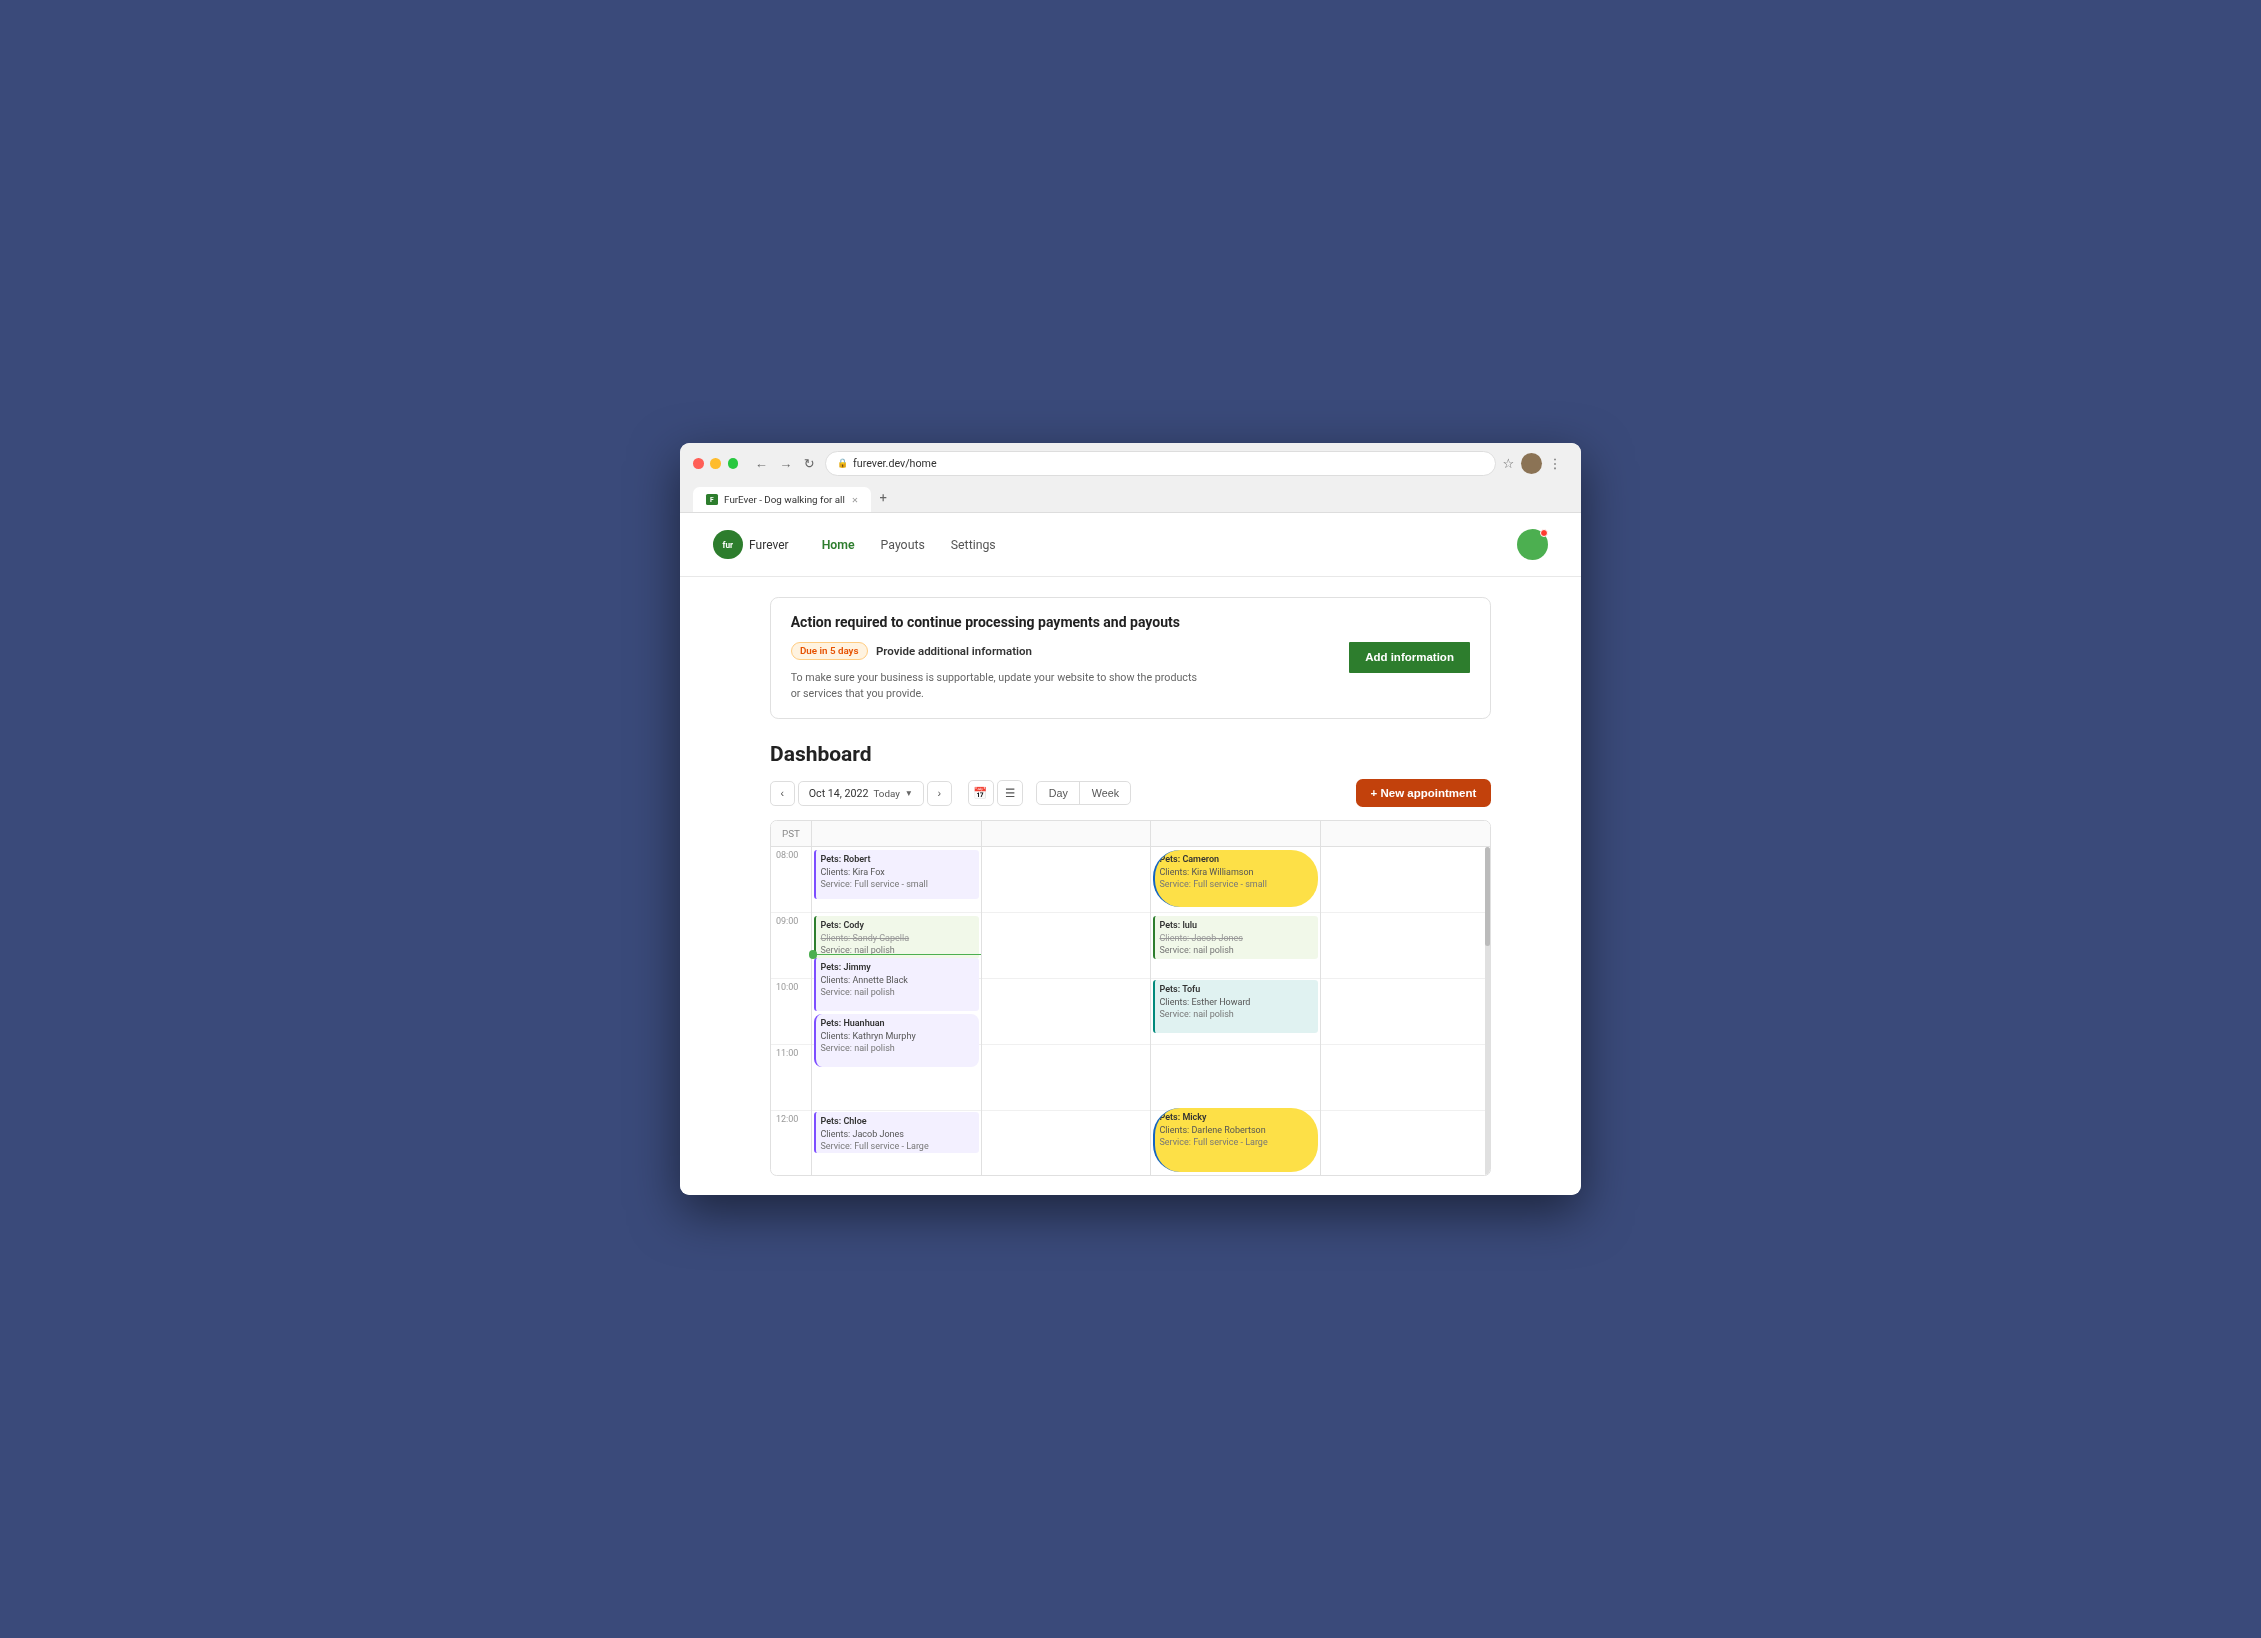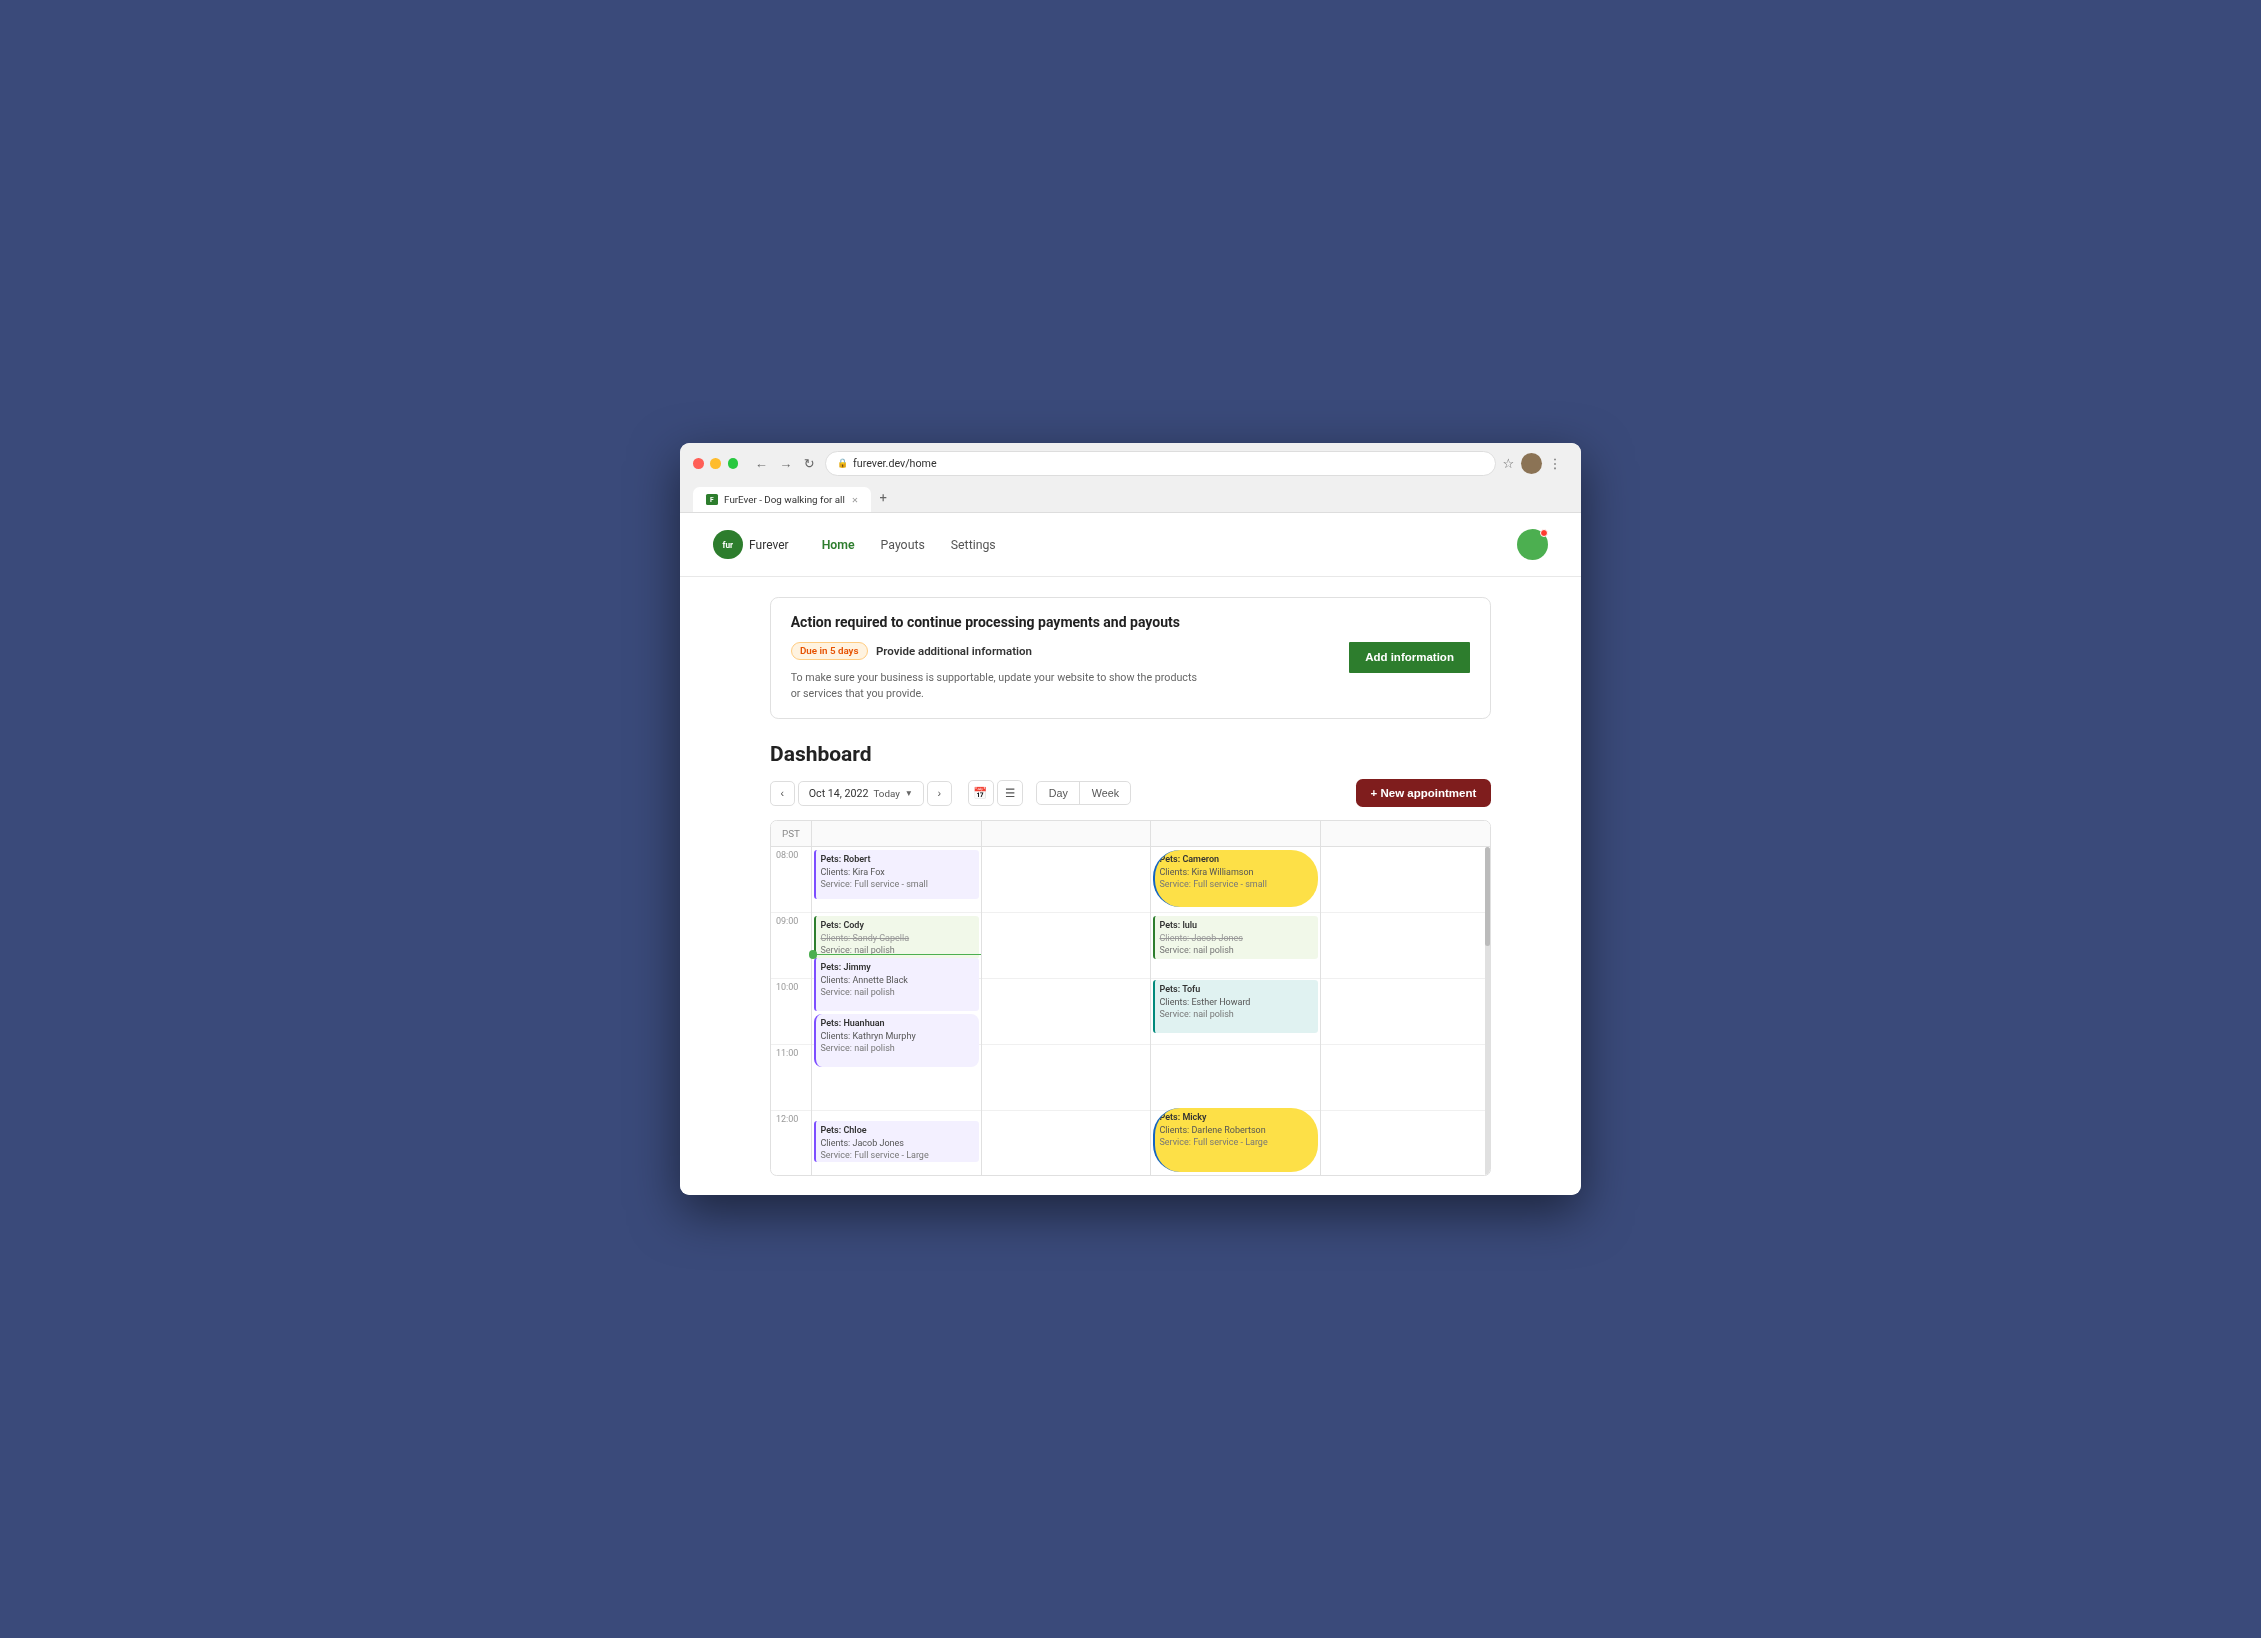--- a/index.html
+++ b/index.html
@@ -234,21 +234,21 @@
     .day-week-toggle {
       display: flex; border: 0.8px solid #ddd; border-radius: 4.9px; overflow: hidden; margin-left: 3.3px;
     }
     .dw-btn {
       background: none; border: none;
       padding: 4.9px 11.5px;
       font-size: 10.7px; color: #555; cursor: pointer;
     }
     .dw-btn:first-child { border-right: 0.8px solid #ddd; }
     .new-appt-btn {
-      background: #7f1d1d;
+      background: #c2410c;
       color: #fff;
       border: none;
       border-radius: 6.6px;
       padding: 8.2px 14.7px;
       font-size: 11.5px;
       font-weight: 600;
       cursor: pointer;
       display: flex;
       align-items: center;
       gap: 4.9px;
@@ -493,21 +493,21 @@
                 <div class="appt-block purple" style="top: 111px; height: 53px;">
                   <div class="appt-pet">Pets: Jimmy</div>
                   <div class="appt-client">Clients: Annette Black</div>
                   <div class="appt-service">Service: nail polish</div>
                 </div>
                 <div class="appt-block purple" style="top: 167px; height: 53px; border-radius: 8px;">
                   <div class="appt-pet">Pets: Huanhuan</div>
                   <div class="appt-client">Clients: Kathryn Murphy</div>
                   <div class="appt-service">Service: nail polish</div>
                 </div>
-                <div class="appt-block purple" style="top: 274px; height: 41px;">
+                <div class="appt-block purple" style="top: 265px; height: 41px;">
                   <div class="appt-pet">Pets: Chloe</div>
                   <div class="appt-client">Clients: Jacob Jones</div>
                   <div class="appt-service">Service: Full service - Large</div>
                 </div>
               </div>
 
               <div class="day-column">
                 <div class="day-slot"></div>
                 <div class="day-slot"></div>
                 <div class="day-slot"></div>

